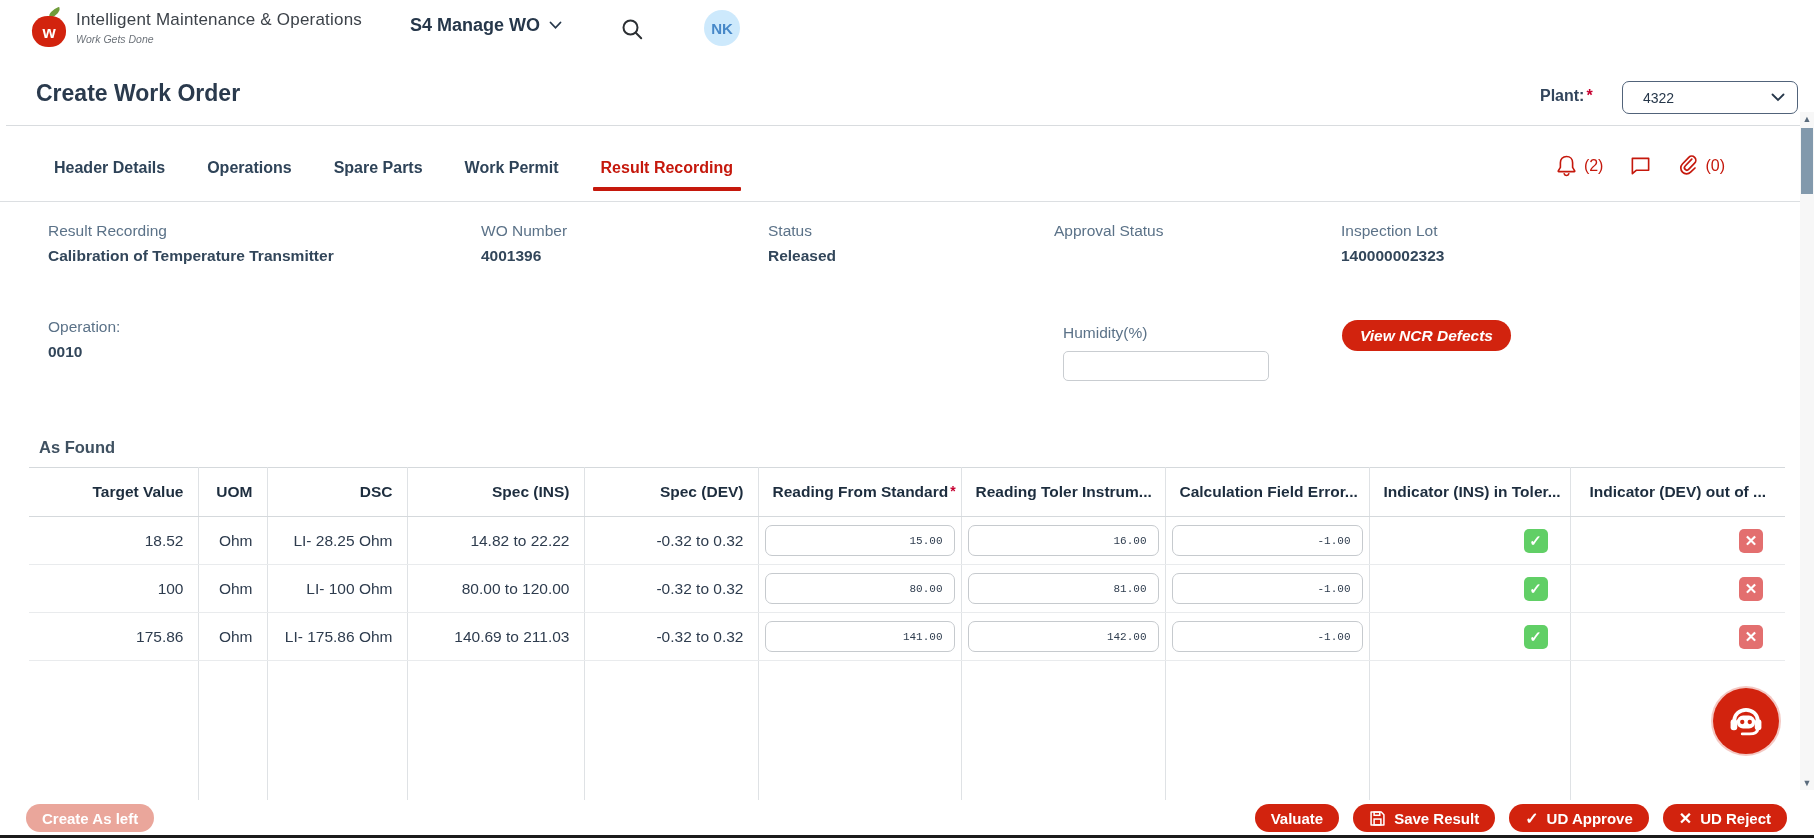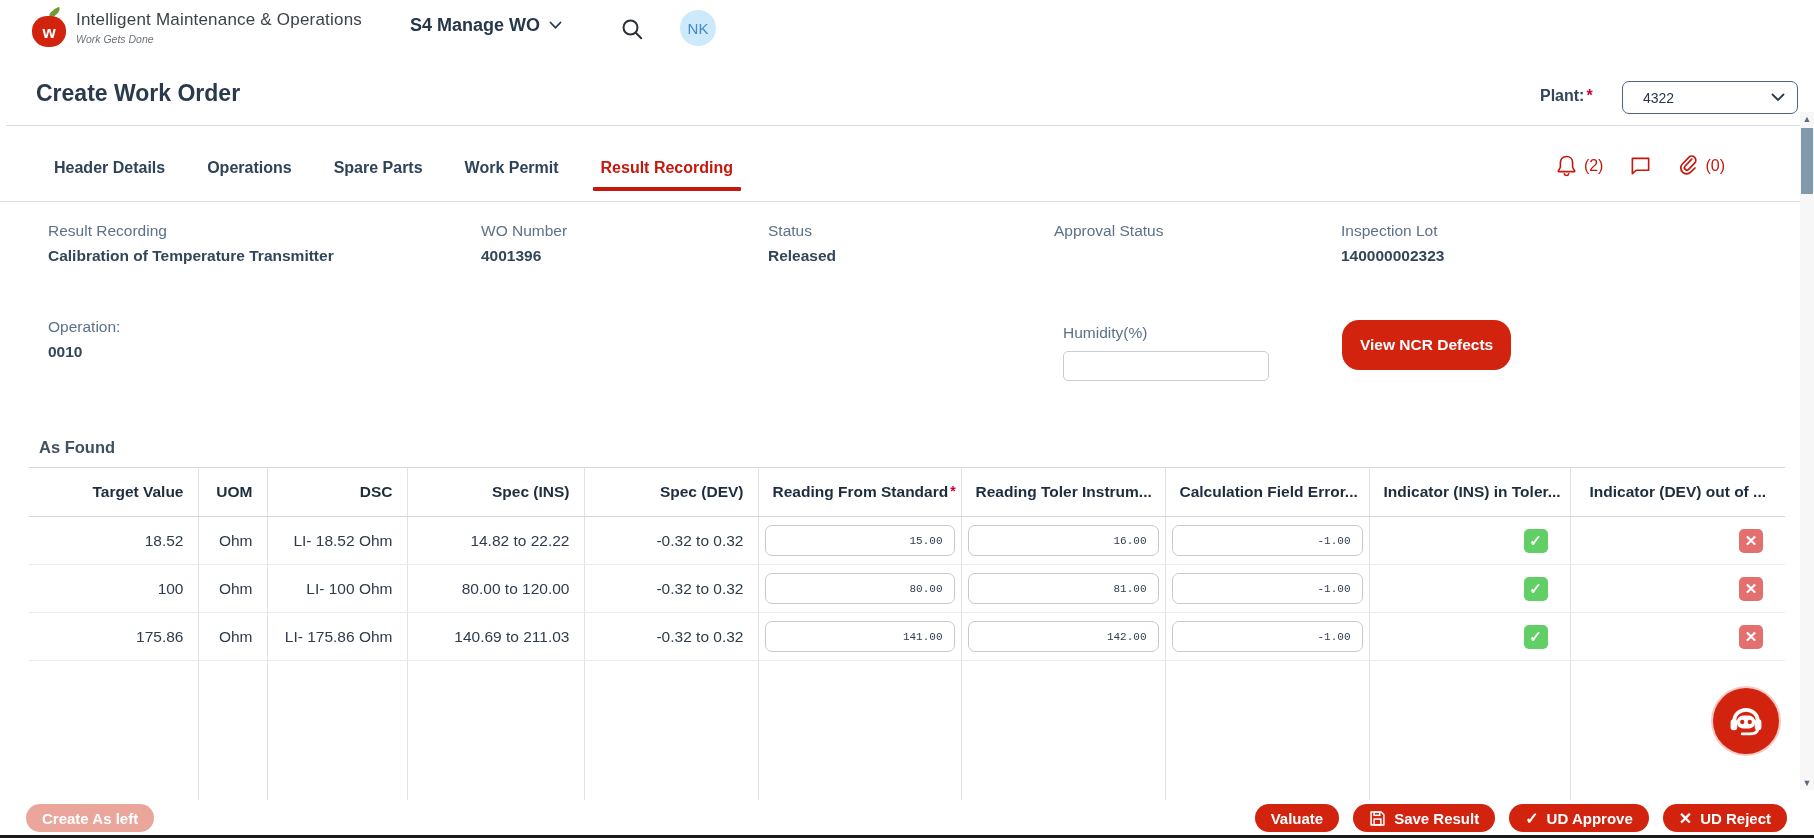--- a/index.html
+++ b/index.html
@@ -14,23 +14,23 @@
     border-radius:46% 46% 48% 48%; display:flex; align-items:center; justify-content:center; }
   .apple span { color:#fff; font-weight:bold; font-size:17px; line-height:1; margin-top:2px; }
   .leaf { position:absolute; left:16px; top:-2px; width:13px; height:7px; background:#6f9c3a;
     border-radius:90% 10% 90% 10%; transform:rotate(-22deg); }
   .brand { position:absolute; left:76px; top:10px; }
   .brand-title { font-size:17px; color:#3c4249; letter-spacing:.2px; }
   .brand-sub { font-size:10.5px; font-style:italic; color:#6d737a; margin-top:3px; }
   .nav-dd { position:absolute; left:410px; top:15px; display:flex; align-items:center; gap:9px;
     font-size:18px; font-weight:bold; color:#26374a; cursor:pointer; }
   .search-btn { position:absolute; left:620px; top:17px; width:26px; height:26px; cursor:pointer; }
-  .avatar { position:absolute; left:680px; top:10px; width:36px; height:36px; border-radius:50%;
+  .avatar { position:absolute; left:704px; top:10px; width:36px; height:36px; border-radius:50%;
     background:#cde9fc; color:#4788c8; font-size:15px; display:flex; align-items:center;
-    justify-content:center; font-weight:normal; cursor:pointer; }
+    justify-content:center; font-weight:bold; cursor:pointer; }
 
   
   .title-row { position:absolute; left:6px; top:60px; width:1814px; height:66px; background:#fff;
     border-bottom:1px solid #d9dcdf; }
   .page-title { position:absolute; left:30px; top:20px; font-size:23px; font-weight:bold; color:#2a3a4d; }
   .plant-label { position:absolute; left:1534px; top:27px; font-size:16px; font-weight:bold; color:#32455c; }
   .plant-label .req { color:#c60030; margin-left:2px; }
   .plant-select { position:absolute; left:1616px; top:21px; width:176px; height:33px;
     border:1px solid #51637a; border-radius:7px; background:#fff; display:flex; align-items:center;
     padding:0 12px 0 20px; cursor:pointer; }
@@ -51,23 +51,23 @@
 
   
   .info-field { position:absolute; top:222px; }
   .fld-label { font-size:15.5px; color:#5b7288; }
   .fld-value { font-size:15.5px; font-weight:bold; color:#32465a; margin-top:7px; min-height:18px; }
   .operation-block { position:absolute; left:48px; top:318px; }
   .env-block { position:absolute; top:324px; }
   .env-block input { display:block; margin-top:9px; width:206px; height:30px;
     border:1px solid #c9cdd1; border-radius:5px; padding:0 8px; font-size:15px;
     font-family:"Liberation Sans",sans-serif; color:#32465a; }
-  .ncr-btn { position:absolute; left:1342px; top:320px; height:50px; padding:0 18px;
+  .ncr-btn { position:absolute; left:1342px; top:320px; height:31px; padding:0 18px;
     background:#d2230e; color:#fff; font-size:15.5px; font-weight:bold; border:none;
-    border-radius:17px; cursor:pointer; font-family:"Liberation Sans",sans-serif; }
+    border-radius:17px; cursor:pointer; font-family:"Liberation Sans",sans-serif;font-style:italic; }
 
   
   .section-title { position:absolute; left:39px; top:438px; font-size:16.5px; font-weight:bold; color:#3f5161; }
   .results-table { position:absolute; left:29px; top:467px; width:1756px; border-collapse:collapse;
     table-layout:fixed; }
   .results-table th { height:49px; font-size:15.5px; font-weight:bold; color:#1d2d3e;
     border-top:1px solid #d5d9dc; border-bottom:1px solid #d5d9dc; border-right:1px solid #dfe2e5;
     padding:0 14px; white-space:nowrap; overflow:hidden; background:#fff; }
   .results-table th:last-child, .results-table td:last-child { border-right:none; }
   .results-table td { height:48px; font-size:15.5px; color:#2e3c4e; border-bottom:1px solid #e9ebed;
@@ -229,21 +229,21 @@
           <th class="col6 ta-c"><span>Reading Toler Instrum...</span></th>
           <th class="col7 ta-c"><span>Calculation Field Error...</span></th>
           <th class="col8 ta-c"><span>Indicator (INS) in Toler...</span></th>
           <th class="col9 ta-c"><span>Indicator (DEV) out of ...</span></th>
         </tr>
       </thead>
     <tbody id="table-body">
         <tr>
           <td class="col0 ta-r">18.52</td>
           <td class="col1 ta-r">Ohm</td>
-          <td class="col2 ta-r">LI- 18.52 Ohm</td>
+          <td class="col2 ta-r">LI- 28.25 Ohm</td>
           <td class="col3 ta-r">14.82 to 22.22</td>
           <td class="col4 ta-r">-0.32 to 0.32</td>
           <td class="col5 input-cell"><input value="15.00" style=""></td>
           <td class="col6 input-cell"><input value="16.00" style=""></td>
           <td class="col7 input-cell"><input value="-1.00" style=""></td>
           <td class="col8 ind-cell"><span class="badge green">✓</span></td>
           <td class="col9 ind-cell"><span class="badge red">✕</span></td>
         </tr>
         <tr>
           <td class="col0 ta-r">100</td>

